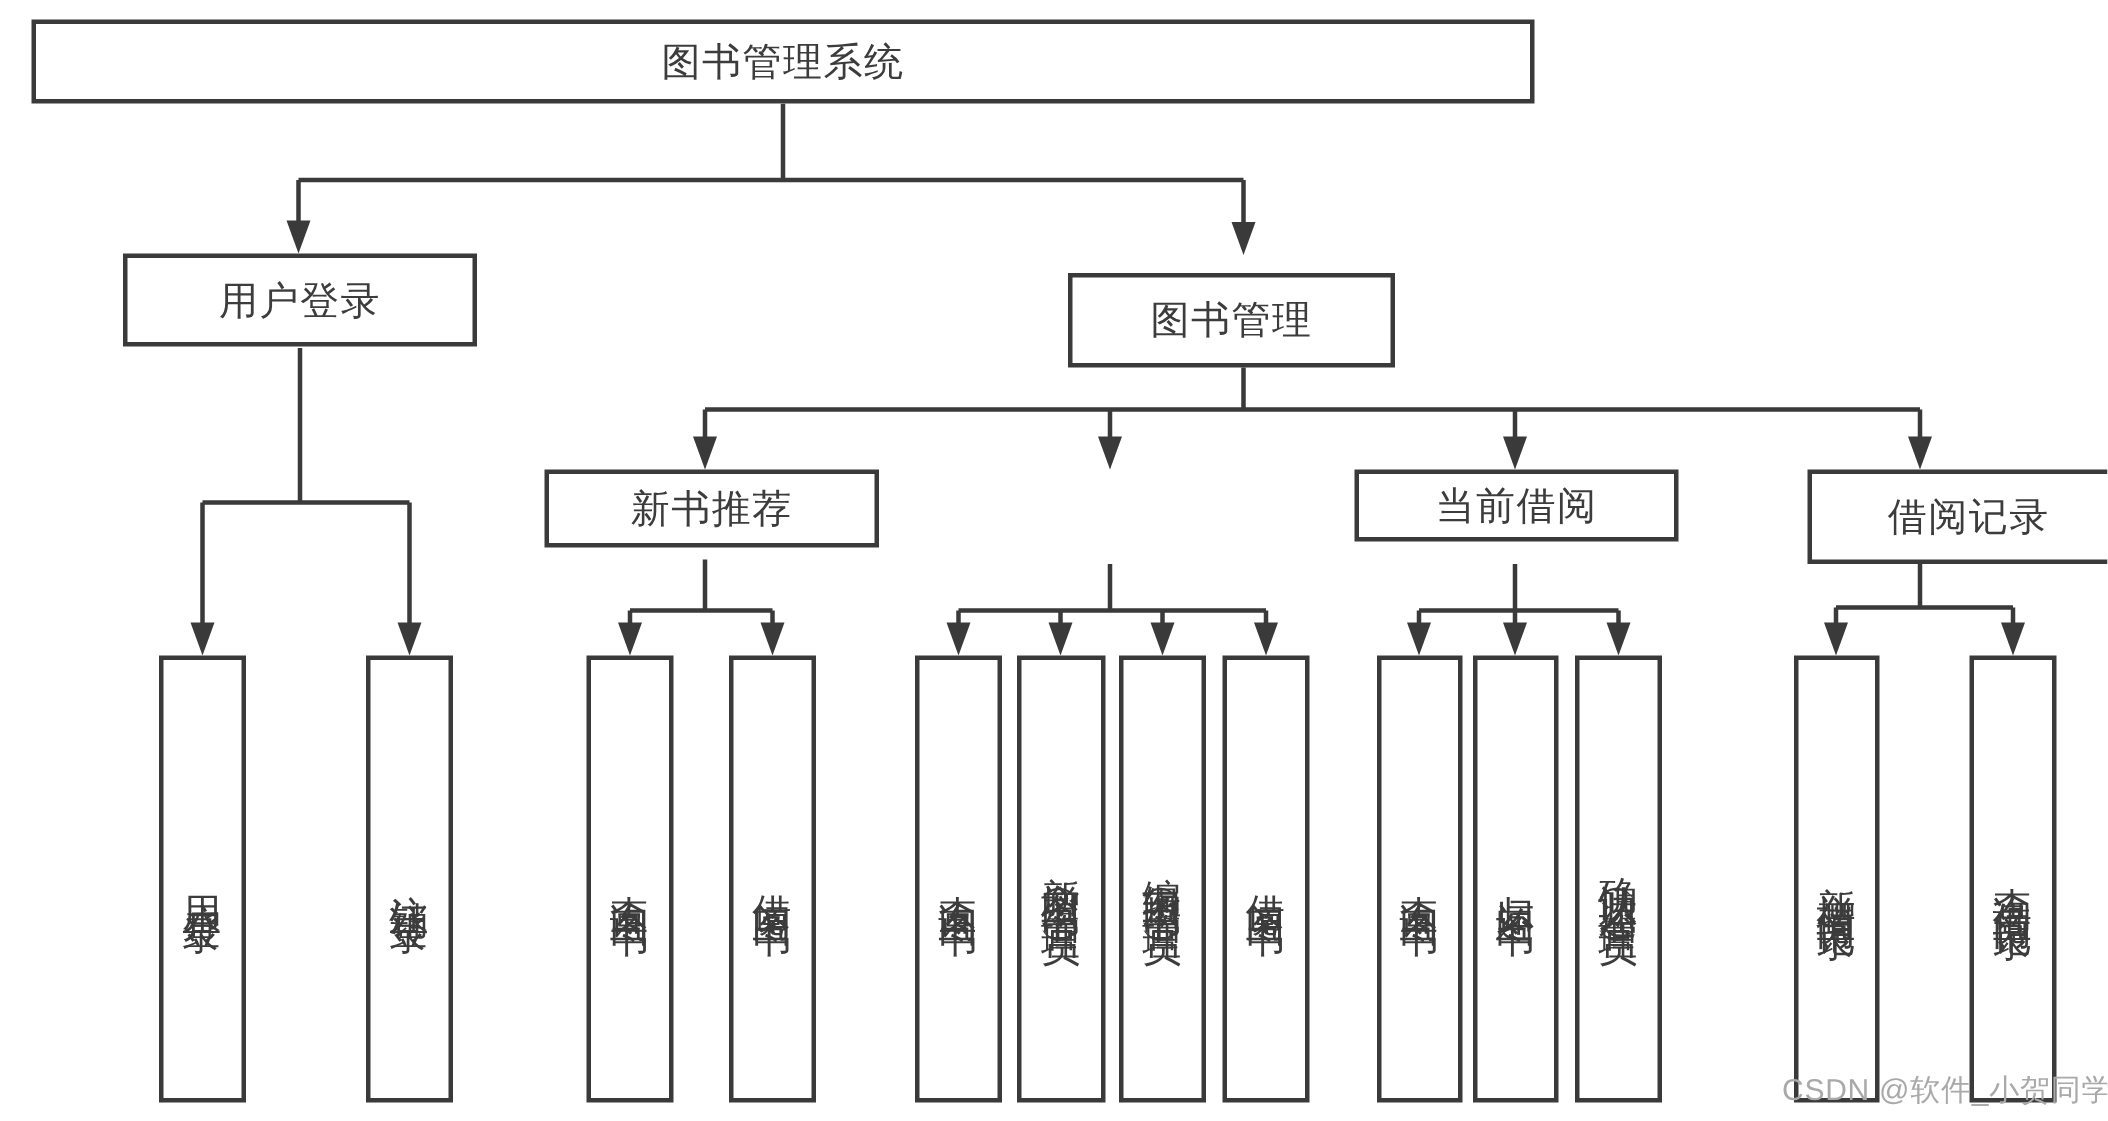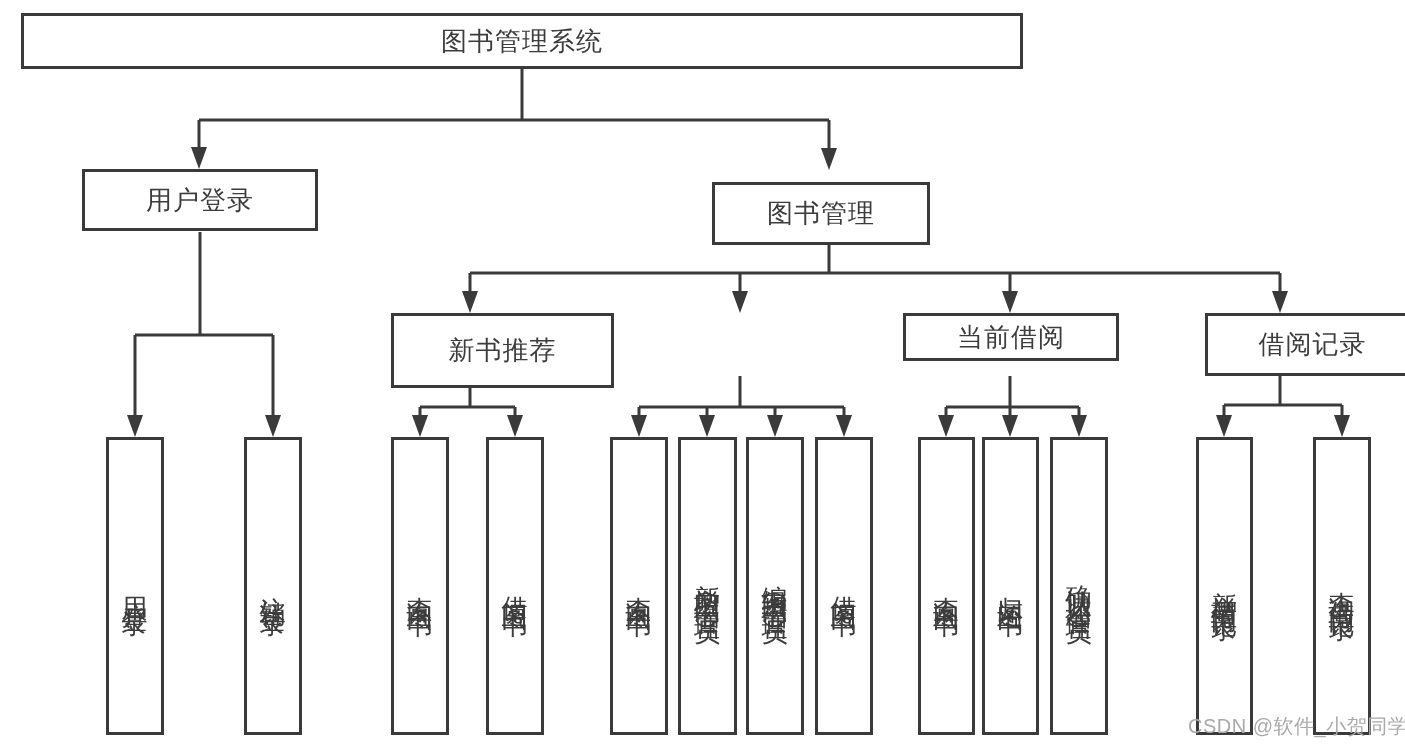--- a/index.html
+++ b/index.html
@@ -44,21 +44,21 @@
     text-orientation: mixed;
     font-size: 26px;
     line-height: 1;
     letter-spacing: 5px;
     color: #3c3c3c;
   }
   
   .b-root { left: 21px;   top: 13px;  width: 1002px; height: 56px; }
   .b-l2a  { left: 82px;   top: 169px; width: 236px;  height: 62px; }
   .b-l2b  { left: 712px;  top: 170px; width: 218px;  height: 63px; margin-top: 12px; }
-  .b-l3a  { left: 363px;  top: 313px; width: 223px;  height: 75px; margin-left: 28px; }
+  .b-l3a  { left: 363px;  top: 313px; width: 223px;  height: 52px; }
   .b-l3b  { left: 632px;  top: 313px; width: 216px;  height: 63px; }
   .b-l3c  { left: 903px;  top: 313px; width: 216px;  height: 48px; }
   .b-l3d  { left: 1205px; top: 313px; width: 215px;  height: 63px; text-align: center; }
   .leaf   { top: 437px;  height: 298px; }
   .b-u1 { left: 106px;  width: 58px; }
   .b-u2 { left: 244px;  width: 58px; }
   .b-n1 { left: 391px;  width: 58px; }
   .b-n2 { left: 486px;  width: 58px; }
   .b-b1 { left: 610px;  width: 58px; }
   .b-b2 { left: 678px;  width: 59px; }

